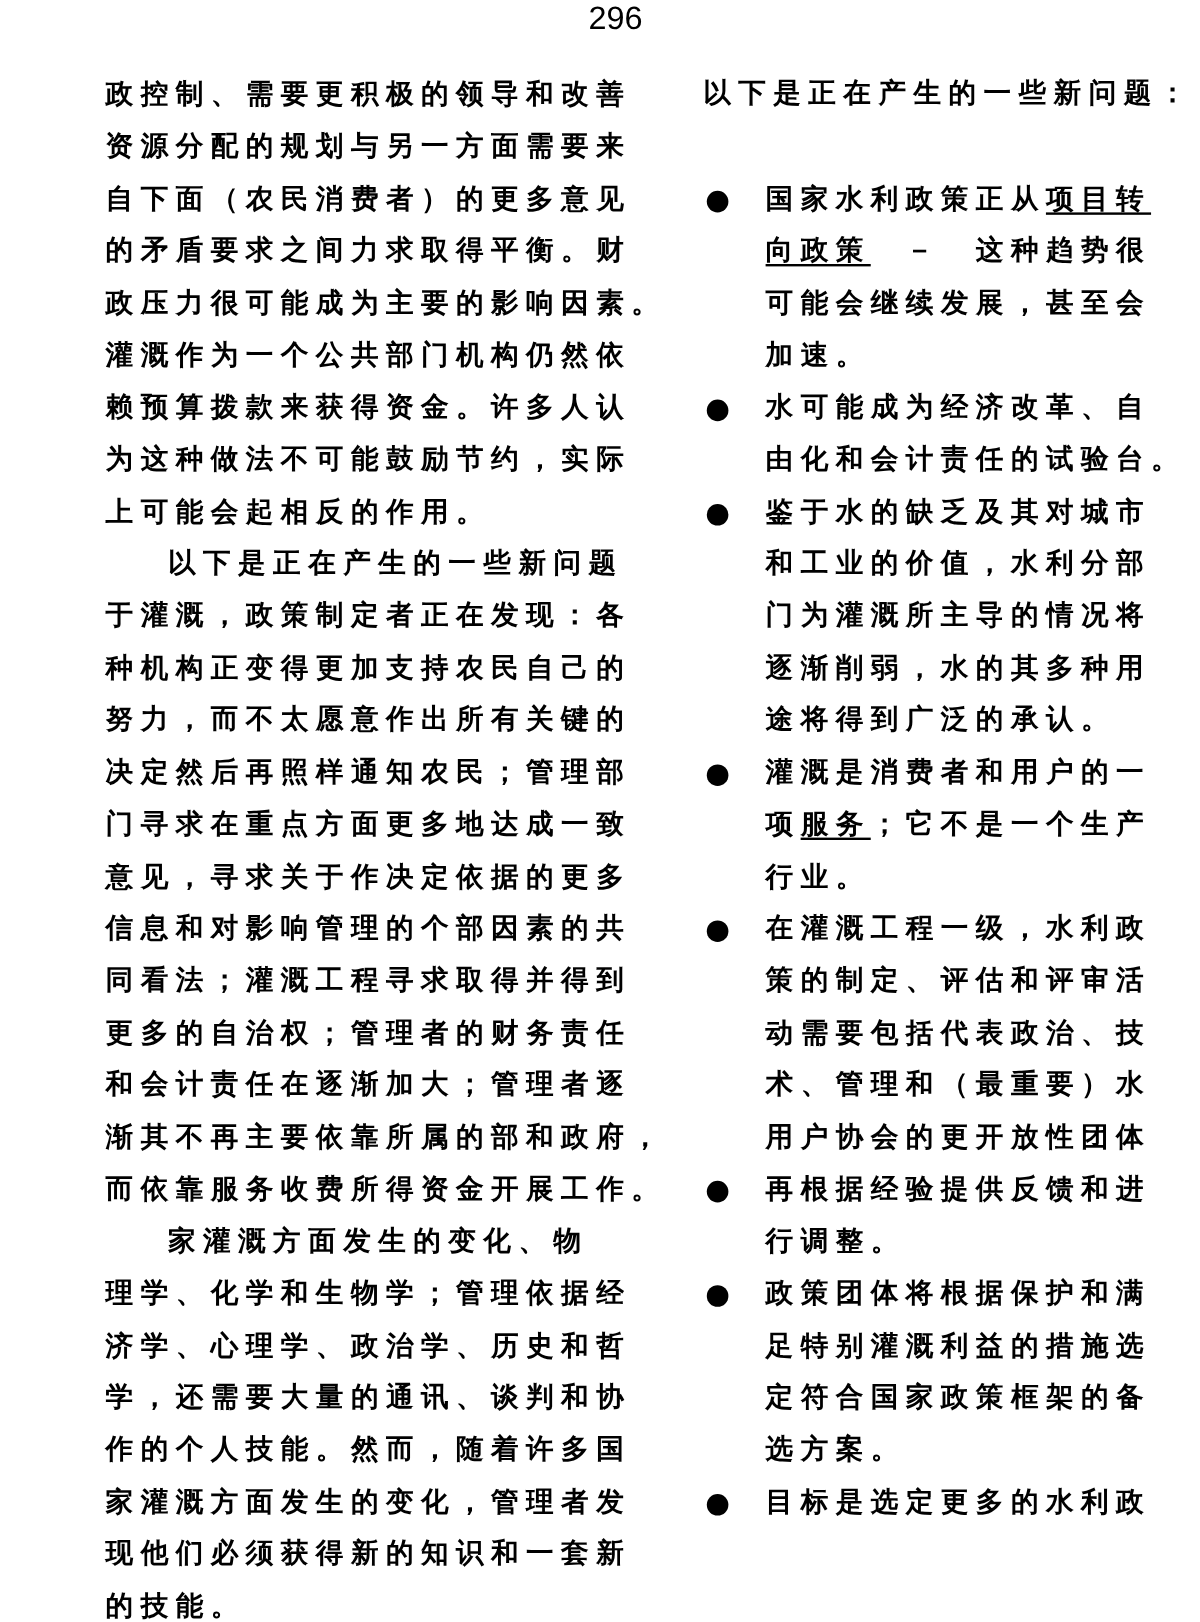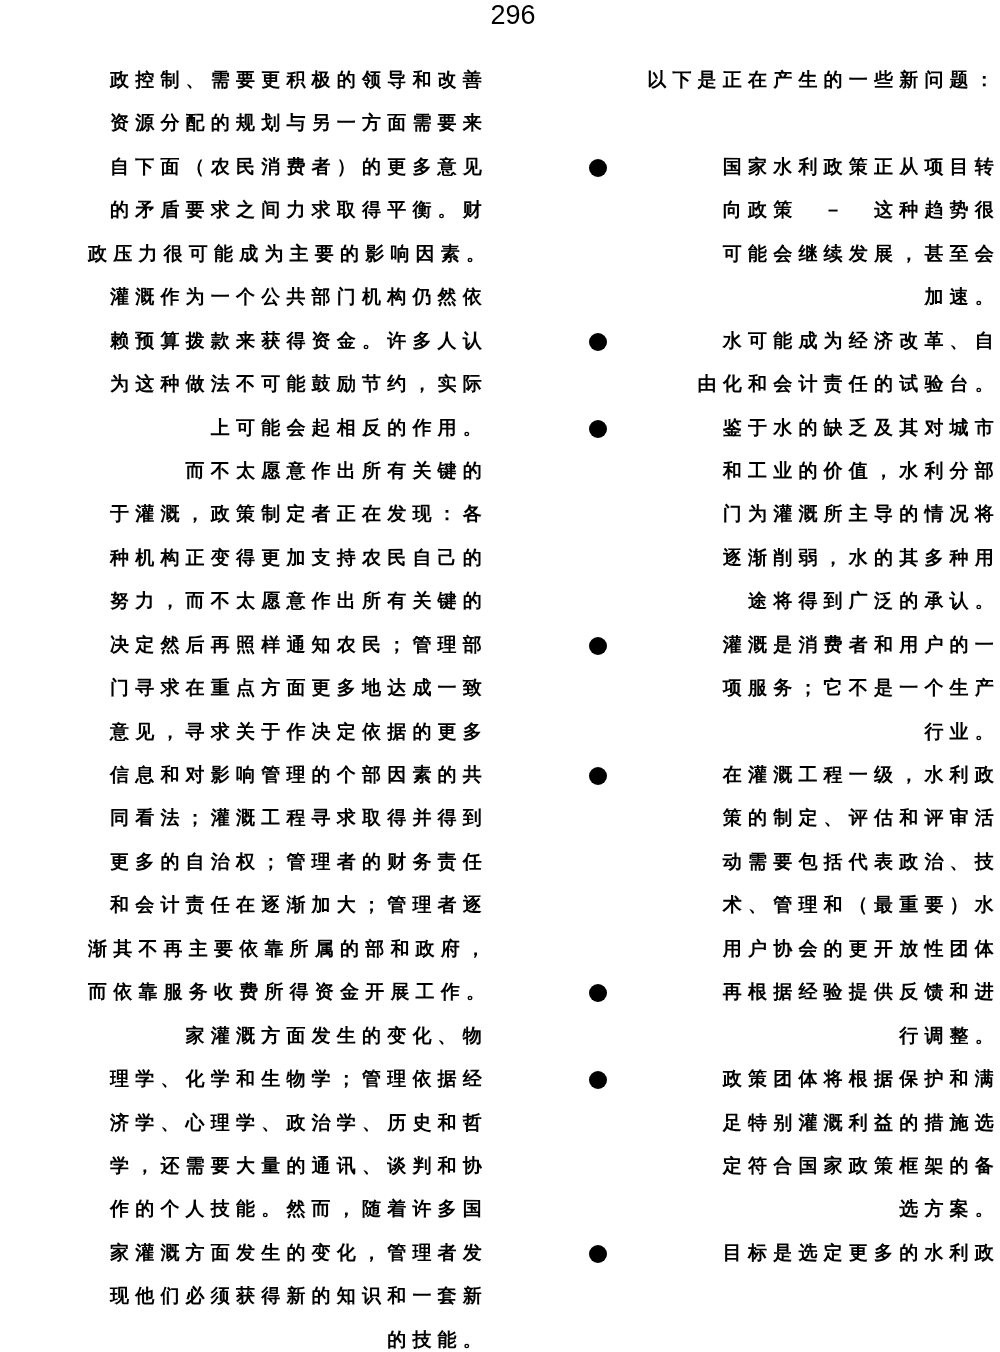--- a/index.html
+++ b/index.html
@@ -9,51 +9,51 @@
     font-family: "DejaVu Sans", sans-serif;
   }
   .page-number {
     position: absolute; top: 0; left: 0; width: 1026px; text-align: center;
     font-family: "Liberation Sans", sans-serif; font-size: 27px; line-height: 30px;
   }
   .col { position: absolute; top: 58px; }
   .left-col { left: 88px; width: 400px; }
   .right-col { left: 586px; width: 414px; }
   .line {
-    height: 43.45px; line-height: 43.45px; font-size: 19px; white-space: nowrap;
-    letter-spacing: 6.2px; font-weight: bold; text-align: right;
+    height: 43.45px; line-height: 43.45px; font-size: 23px; white-space: nowrap;
+    letter-spacing: 6.2px; font-weight: bold;
   }
   .indent { padding-left: 52px; }
-  .intro { margin-bottom: 43.45px; }
+  .intro { margin-bottom: 43.45px; font-family: Liberation Mono, monospace; }
   .bullet { position: relative; padding-left: 52px; }
   .bullet-dot {
     position: absolute; left: 3px; top: 14px; width: 18px; height: 18px;
     border-radius: 50%; background: #000;
   }
-  .u { text-underline-offset: 4px; }
+  .u { text-decoration: underline; text-underline-offset: 4px; }
 </style>
 </head>
 <body>
 
 <div class="page-number">296</div>
 
 <div class="col left-col" id="left-col">
     <div>
       <div class="line">政控制、需要更积极的领导和改善</div>
       <div class="line">资源分配的规划与另一方面需要来</div>
       <div class="line">自下面（农民消费者）的更多意见</div>
       <div class="line">的矛盾要求之间力求取得平衡。财</div>
       <div class="line">政压力很可能成为主要的影响因素。</div>
       <div class="line">灌溉作为一个公共部门机构仍然依</div>
       <div class="line">赖预算拨款来获得资金。许多人认</div>
       <div class="line">为这种做法不可能鼓励节约，实际</div>
       <div class="line">上可能会起相反的作用。</div>
     </div>
     <div>
-      <div class="line indent">而不太愿意作出所有关键的</div>
+      <div class="line indent">以下是正在产生的一些新问题</div>
       <div class="line">于灌溉，政策制定者正在发现：各</div>
       <div class="line">种机构正变得更加支持农民自己的</div>
       <div class="line">努力，而不太愿意作出所有关键的</div>
       <div class="line">决定然后再照样通知农民；管理部</div>
       <div class="line">门寻求在重点方面更多地达成一致</div>
       <div class="line">意见，寻求关于作决定依据的更多</div>
       <div class="line">信息和对影响管理的个部因素的共</div>
       <div class="line">同看法；灌溉工程寻求取得并得到</div>
       <div class="line">更多的自治权；管理者的财务责任</div>
       <div class="line">和会计责任在逐渐加大；管理者逐</div>

